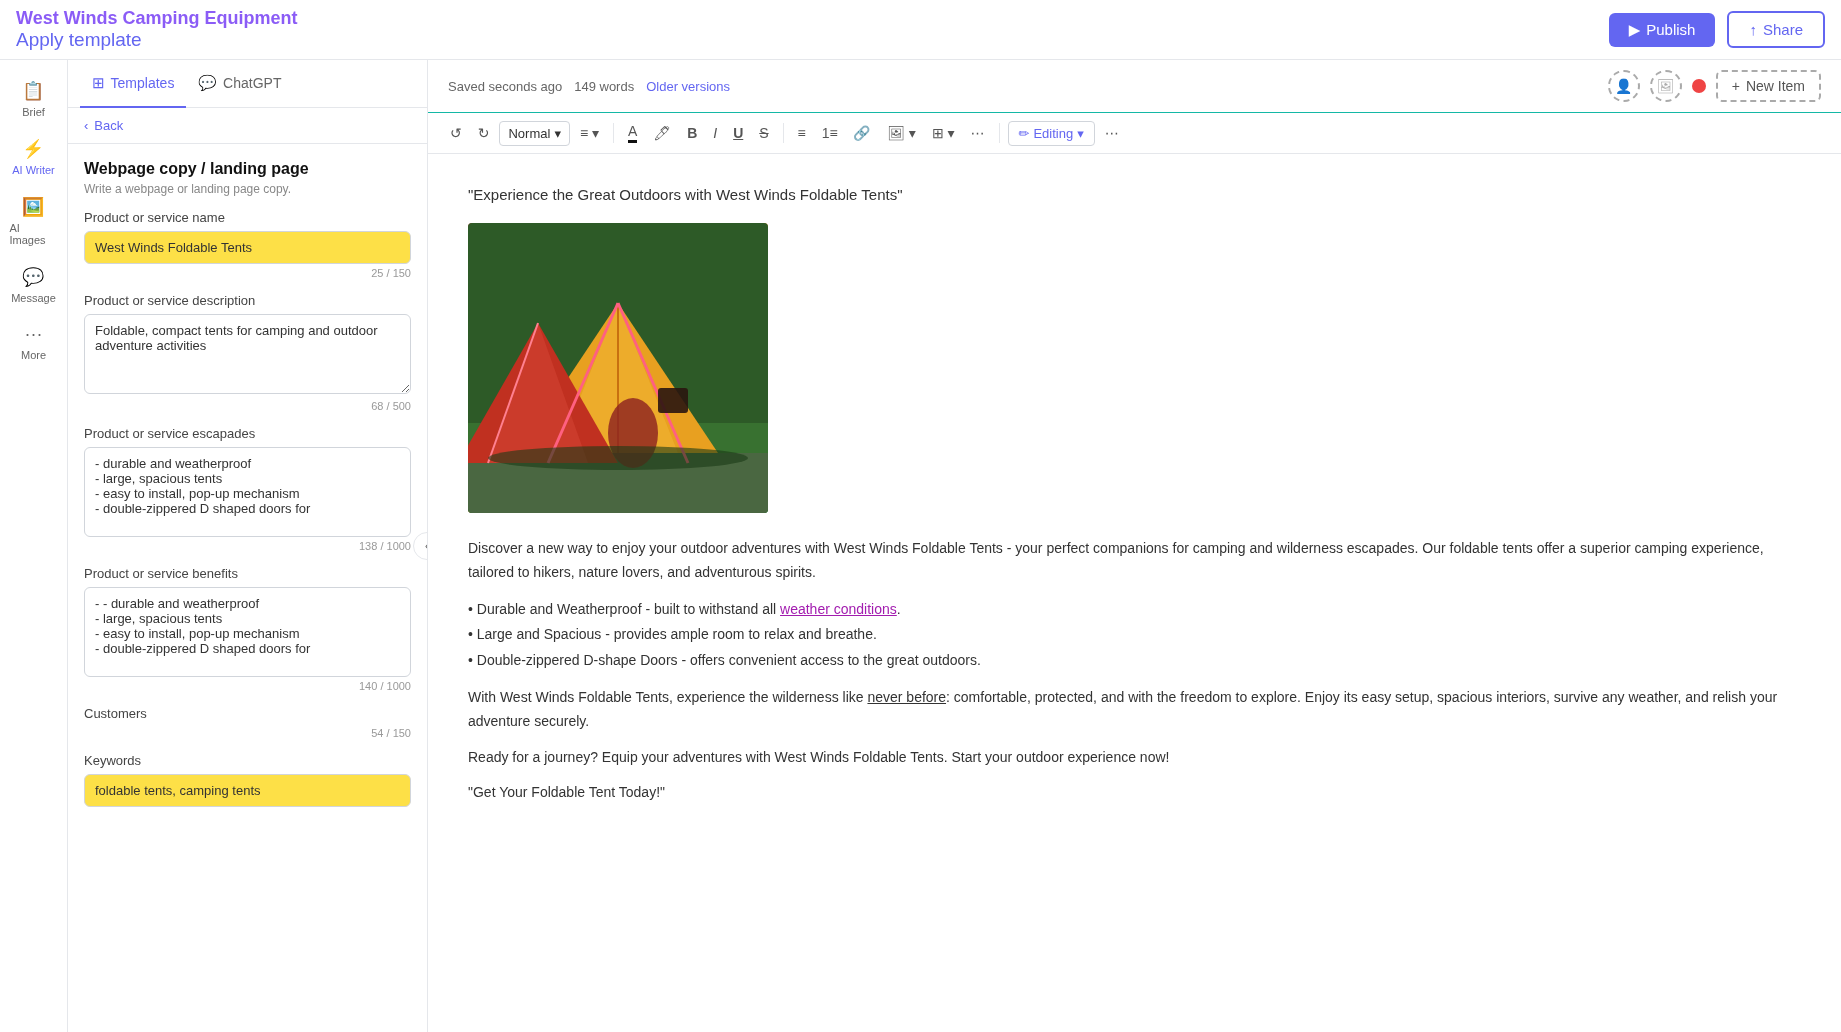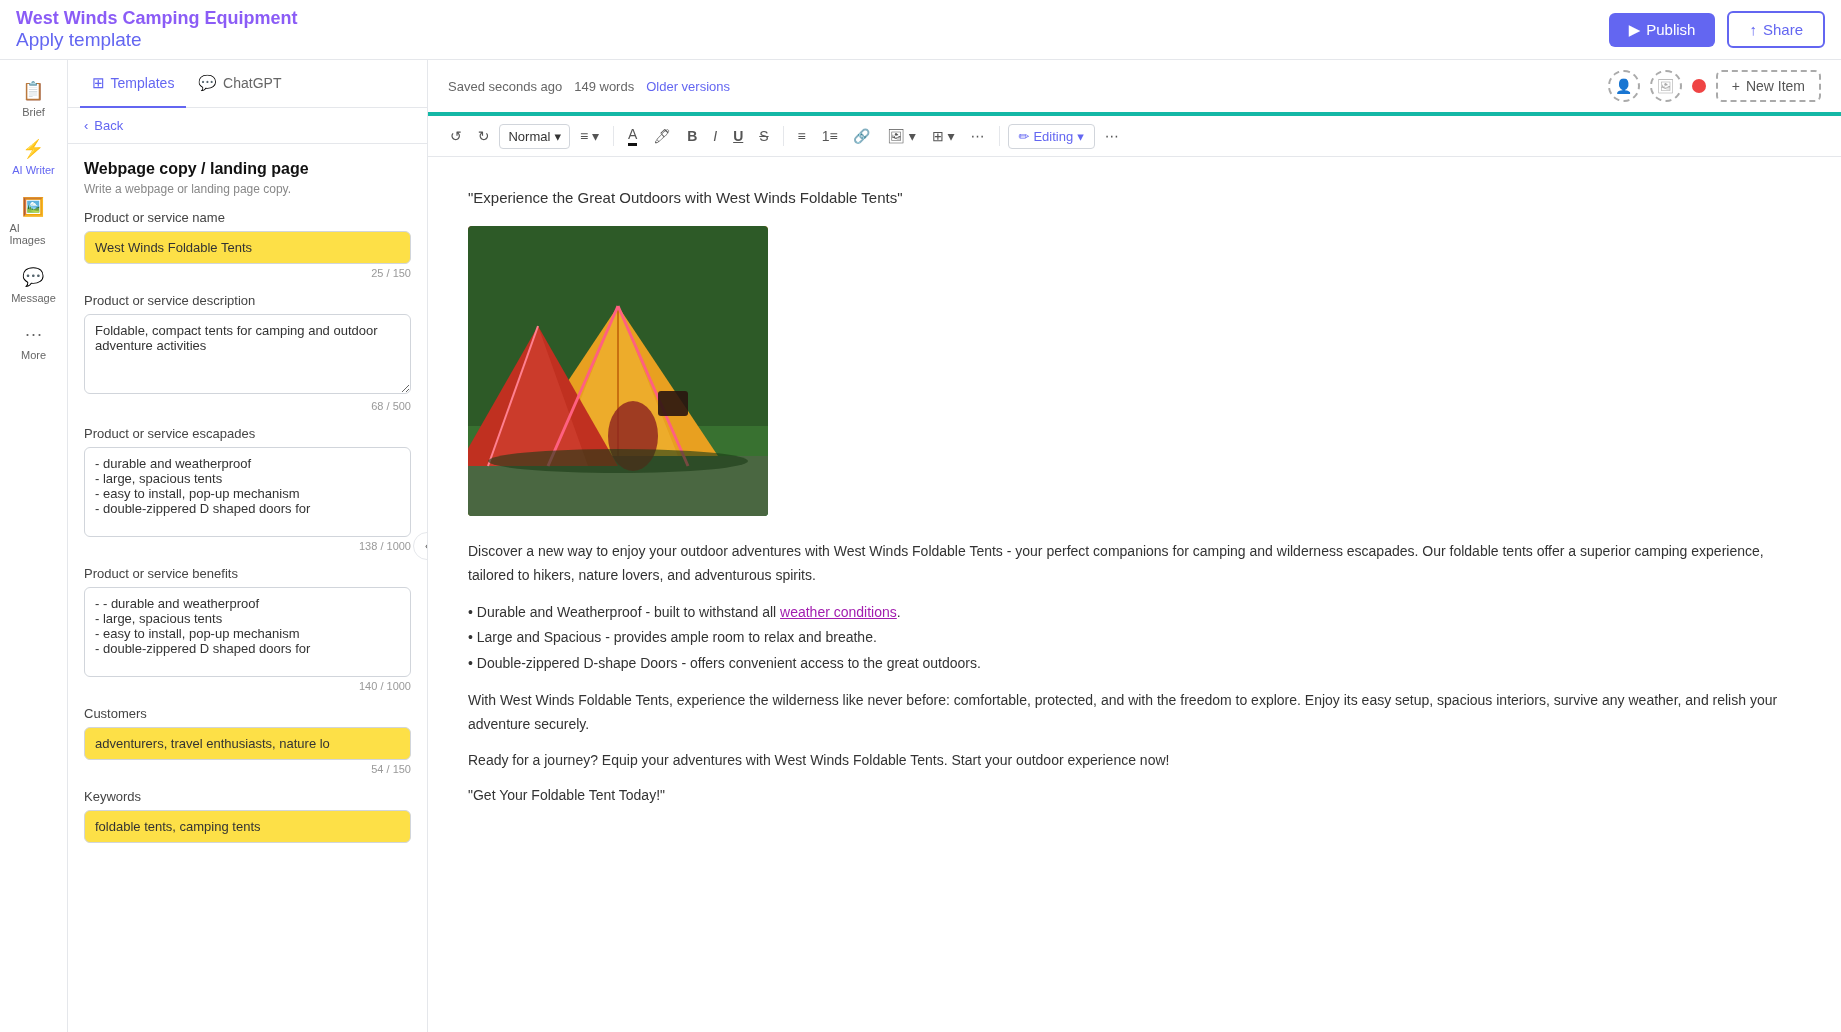--- a/index.html
+++ b/index.html
@@ -122,21 +122,21 @@
     .editor-area {
       flex: 1;
       display: flex;
       flex-direction: column;
       overflow: hidden;
     }
     .editor-topbar {
       display: flex;
       justify-content: space-between;
       padding: 10px 20px;
-      border-bottom: 4px solid #14b8a6;
+      border-bottom: 1px solid #14b8a6;
       flex-shrink: 0;
     }
     .editor-topbar-left { display: flex; align-items: center; gap: 12px; font-size: 13px; color: #666; }
     .older-versions { color: #6366f1; cursor: pointer; }
     .editor-topbar-right { display: flex; align-items: center; gap: 10px; }
     .new-item-btn {
       display: flex; align-items: center; gap: 6px;
       border: 2px dashed #aaa; border-radius: 6px;
       padding: 6px 14px; font-size: 14px; color: #555; cursor: pointer; background: #fff;
     }
@@ -281,21 +281,20 @@
       <div class="field-textarea-scroll">- durable and weatherproof<br>- large, spacious tents<br>- easy to install, pop-up mechanism<br>- double-zippered D shaped doors for</div>
       <div class="field-counter">138 / 1000</div>
 
       
       <div class="field-label">Product or service benefits</div>
       <div class="field-textarea-scroll">- - durable and weatherproof<br>- large, spacious tents<br>- easy to install, pop-up mechanism<br>- double-zippered D shaped doors for</div>
       <div class="field-counter">140 / 1000</div>
 
       
       <div class="field-label">Customers</div>
-      <input class="field-input" type="text" value="adventurers, travel enthusiasts, nature lo" style="">
       <div class="field-counter">54 / 150</div>
 
       
       <div class="field-label">Keywords</div>
       <input class="field-input" type="text" value="foldable tents, camping tents" style="">
     </div>
 
     <div class="collapse-btn">‹</div>
   </div>
 
@@ -397,20 +396,20 @@
       </div>
 
       <p class="editor-paragraph">Discover a new way to enjoy your outdoor adventures with West Winds Foldable Tents - your perfect companions for camping and wilderness escapades. Our foldable tents offer a superior camping experience, tailored to hikers, nature lovers, and adventurous spirits.</p>
 
       <ul class="editor-list">
         <li>Durable and Weatherproof - built to withstand all <span class="underline-link">weather conditions</span>.</li>
         <li>Large and Spacious - provides ample room to relax and breathe.</li>
         <li>Double-zippered D-shape Doors - offers convenient access to the great outdoors.</li>
       </ul>
 
-      <p class="editor-paragraph">With West Winds Foldable Tents, experience the wilderness like <span style="">never before</span>: comfortable, protected, and with the freedom to explore. Enjoy its easy setup, spacious interiors, survive any weather, and relish your adventure securely.</p>
+      <p class="editor-paragraph">With West Winds Foldable Tents, experience the wilderness like <span style="text-decoration:underline">never before</span>: comfortable, protected, and with the freedom to explore. Enjoy its easy setup, spacious interiors, survive any weather, and relish your adventure securely.</p>
 
       <p class="editor-cta">Ready for a journey? Equip your adventures with West Winds Foldable Tents. Start your outdoor experience now!</p>
       <p class="editor-cta-final">"Get Your Foldable Tent Today!"</p>
     </div>
   </div>
 
 </div>
 
 </body></html>

